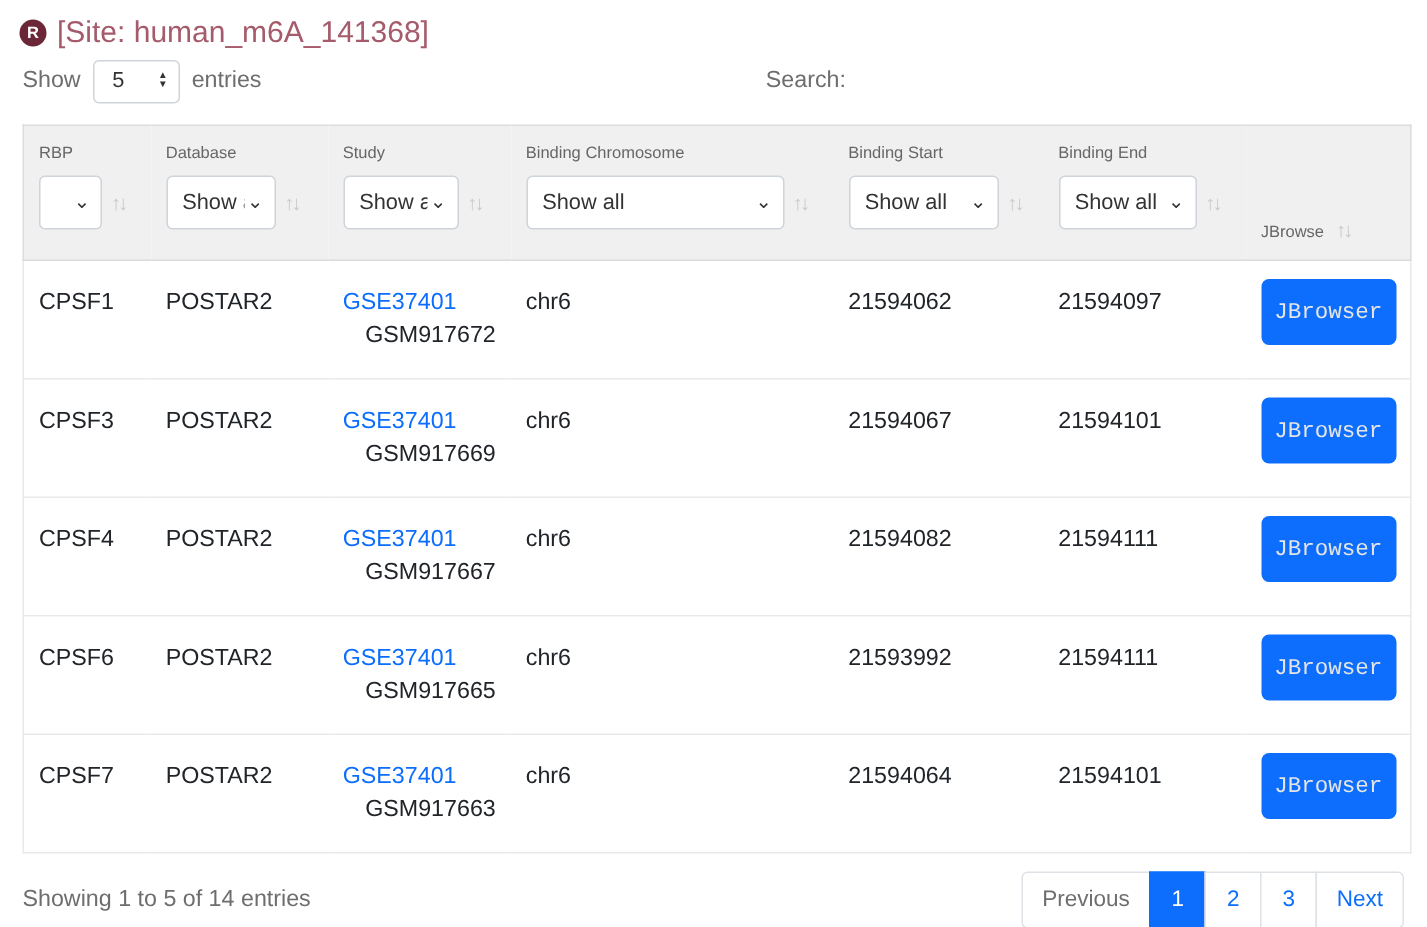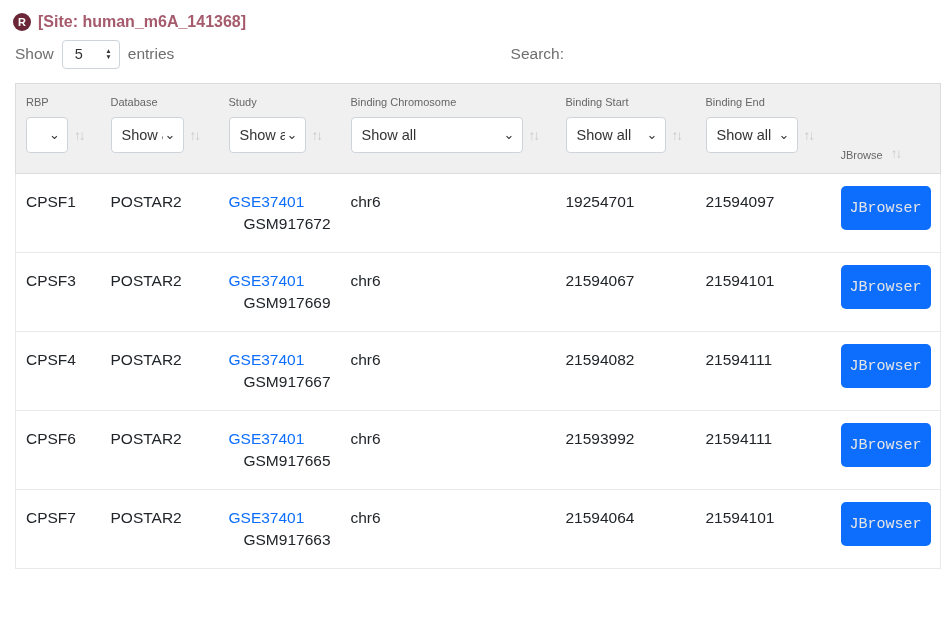--- a/index.html
+++ b/index.html
@@ -16,21 +16,21 @@
   
   .title-row { display: flex; align-items: center; gap: 7px; height: 24px; padding-left: 2px; }
   .r-badge {
     width: 18px; height: 18px; border-radius: 50%;
     background: var(--icon-bg); color: #fff;
     font-size: 11px; font-weight: bold;
     display: inline-flex; align-items: center; justify-content: center;
     flex: 0 0 auto;
   }
   .title-text { font-size: 17px; font-weight: bold; color: var(--title-text); }
-  .title-site { font-size: 16px; font-weight: bold; color: var(--site-text); }
+  .title-site { font-size: 20px; font-weight: normal; color: var(--site-text); }
 
   
   .controls-row {
     margin-top: 5px; padding: 0 4px;
     display: flex; align-items: center; justify-content: space-between;
     height: 30px; color: var(--muted-text); font-size: 15.5px;
   }
   .length-group { display: flex; align-items: center; gap: 8px; }
   .search-group { display: flex; align-items: center; gap: 6px; margin-right: 186px; }
   .search-input {
@@ -223,21 +223,21 @@
     </thead>
     <tbody>
       <tr>
         <td>CPSF1</td>
         <td>POSTAR2</td>
         <td>
           <a href="#" class="study-link">GSE37401</a>
           <div class="study-sample">GSM917672</div>
         </td>
         <td>chr6</td>
-        <td>19254701</td>
+        <td>21594062</td>
         <td>21594097</td>
         <td class="btn-cell">
           <button class="jbrowser-btn">JBrowser</button>
         </td>
       </tr>
       <tr>
         <td>CPSF3</td>
         <td>POSTAR2</td>
         <td>
           <a href="#" class="study-link">GSE37401</a>
@@ -288,14 +288,24 @@
         <td>chr6</td>
         <td>21594064</td>
         <td>21594101</td>
         <td class="btn-cell">
           <button class="jbrowser-btn">JBrowser</button>
         </td>
       </tr>
     </tbody>
   </table>
 
+  <div class="footer-row">
+    <div class="info-text">Showing 1 to 5 of 14 entries</div>
+    <ul class="pagination">
+      <li class="page-item disabled"><span>Previous</span></li>
+      <li class="page-item active"><span>1</span></li>
+      <li class="page-item"><span>2</span></li>
+      <li class="page-item"><span>3</span></li>
+      <li class="page-item"><span>Next</span></li>
+    </ul>
+  </div>
 
 </div>
 
 </body></html>

